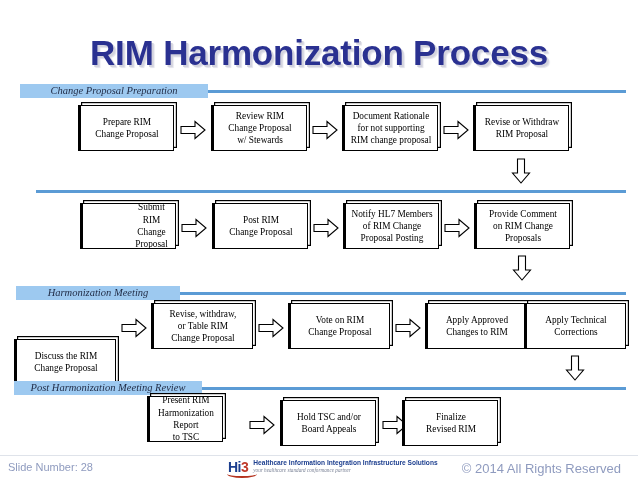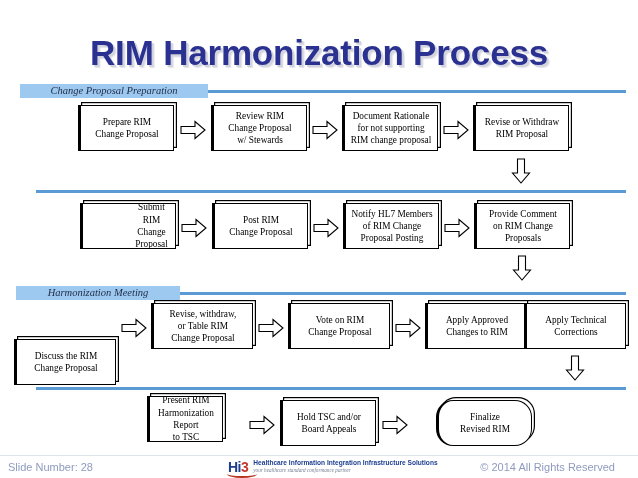--- a/index.html
+++ b/index.html
@@ -107,24 +107,24 @@
     position: absolute;
     left: 8px;
     top: 461px;
     font-family: "Liberation Sans", sans-serif;
     font-size: 11px;
     color: #8f9bbf;
     white-space: nowrap;
   }
   .footer-copy {
     position: absolute;
-    right: 23px;
+    right: 17px;
     top: 461px;
     font-family: "Liberation Sans", sans-serif;
-    font-size: 11px;
+    font-size: 13px;
     color: #8f9bbf;
     white-space: nowrap;
   }
   .footer-logo {
     position: absolute;
     left: 228px;
     top: 457px;
     height: 19px;
     display: flex;
     align-items: center;
@@ -292,39 +292,40 @@
   <span>Apply Technical<br>Corrections</span>
 </div>
 <div class="arrow-down" style="left:565px; top:355px;">
   <svg viewBox="0 0 20 26" width="20" height="26">
       <path d="M6.5 1 H13.5 V15 H18.5 L10 25 L1.5 15 H6.5 Z" fill="#ffffff" stroke="#000000" stroke-width="1.1"></path>
     </svg>
 </div>
 
 <div class="band" style="top:381px;">
   <div class="band-rule" style="left:36px;"></div>
+  <div class="band-chip" style="left:14px; width:188px;">Post Harmonization Meeting Review</div>
 </div>
 
 <div class="pbox" style="left:147px; top:396px; width:76px; height:46px;">
   <span>Present RIM<br>Harmonization Report<br>to TSC</span>
 </div>
 <div class="arrow-right" style="left:249px; top:415px;">
   <svg viewBox="0 0 26 20" width="26" height="20">
       <path d="M1 6.5 H15 V1.5 L25 10 L15 18.5 V13.5 H1 Z" fill="#ffffff" stroke="#000000" stroke-width="1.1"></path>
     </svg>
 </div>
 <div class="pbox" style="left:280px; top:400px; width:96px; height:46px;">
   <span>Hold TSC and/or<br>Board Appeals</span>
 </div>
 <div class="arrow-right" style="left:382px; top:415px;">
   <svg viewBox="0 0 26 20" width="26" height="20">
       <path d="M1 6.5 H15 V1.5 L25 10 L15 18.5 V13.5 H1 Z" fill="#ffffff" stroke="#000000" stroke-width="1.1"></path>
     </svg>
 </div>
-<div class="pbox" style="left:436px; top:400px; width:96px; height:46px;border-radius:17px;">
+<div class="pbox" style="left:402px; top:400px; width:96px; height:46px;">
   <span>Finalize<br>Revised RIM</span>
 </div>
 
 <div class="footer-rule"></div>
 <div class="footer-slide-num">Slide Number: 28</div>
 
 <div class="footer-logo">
   <div class="logo-mark">
     <span class="logo-hi">Hi</span><span class="logo-3">3</span>
     <span class="logo-swoosh"></span>

